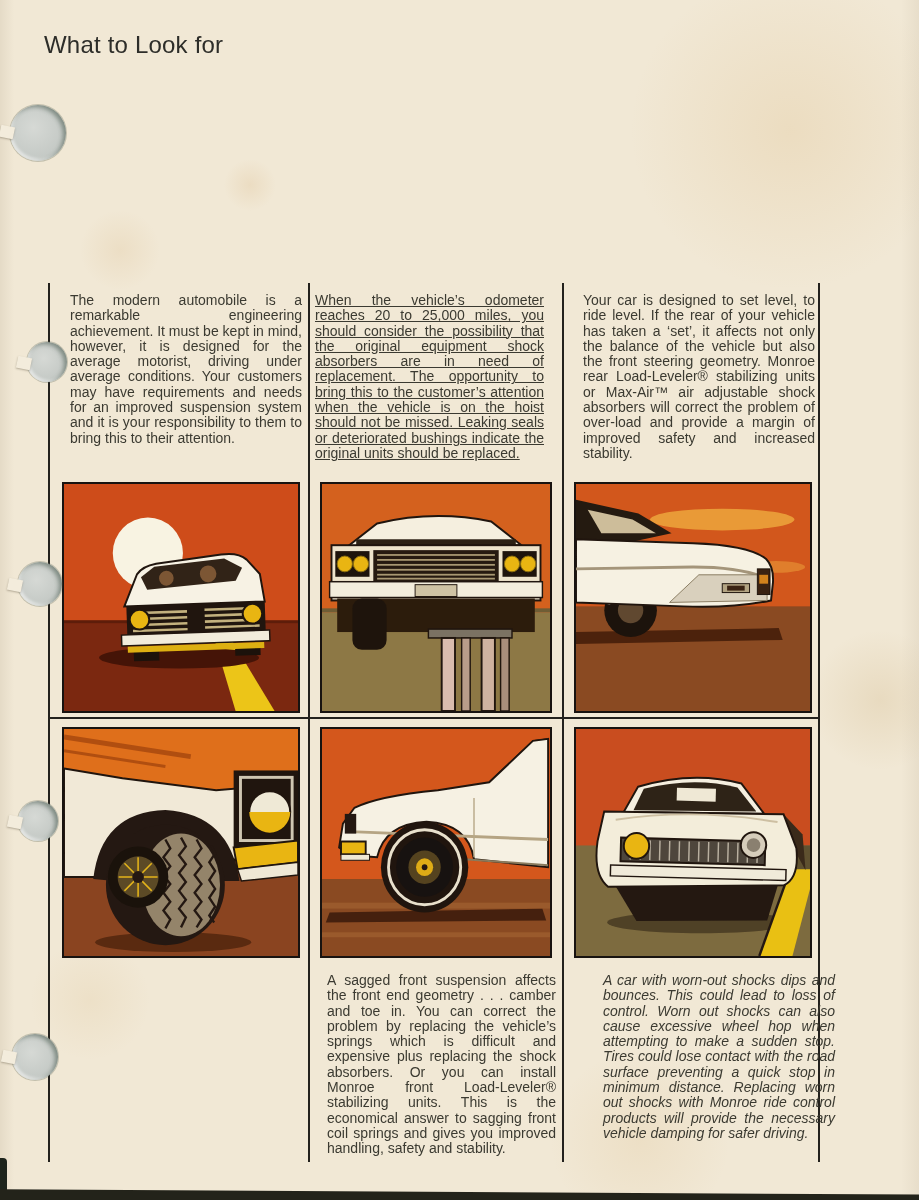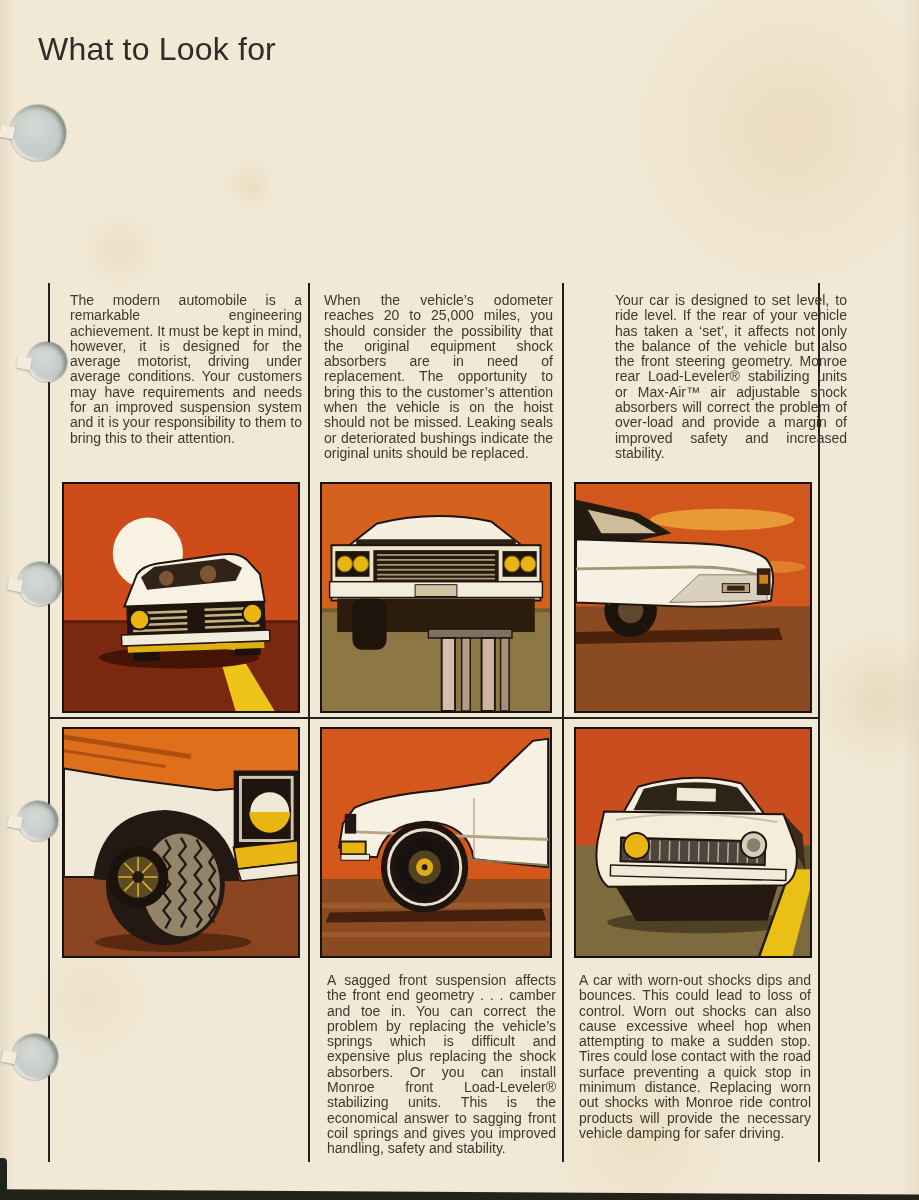--- a/index.html
+++ b/index.html
@@ -11,21 +11,21 @@
       radial-gradient(circle at 790px 130px, rgba(208,160,84,.16), rgba(208,160,84,0) 160px),
       radial-gradient(circle at 250px 185px, rgba(200,150,80,.14), rgba(200,150,80,0) 26px),
       radial-gradient(circle at 120px 250px, rgba(200,150,80,.12), rgba(200,150,80,0) 40px),
       radial-gradient(circle at 640px 1140px, rgba(205,158,84,.12), rgba(205,158,84,0) 90px),
       radial-gradient(circle at 880px 700px, rgba(180,140,70,.15), rgba(180,140,70,0) 70px),
       radial-gradient(circle at 90px 1000px, rgba(200,155,80,.10), rgba(200,155,80,0) 60px),
       linear-gradient(90deg, rgba(120,100,70,.10) 0, rgba(120,100,70,0) 14px),
       linear-gradient(270deg, rgba(120,100,70,.08) 0, rgba(120,100,70,0) 18px);
   }
   .title{
-    position:absolute;left:38px;top:31px;font-size:32px;color:#2d2d29;letter-spacing:.2px;
+    position:absolute;left:44px;top:31px;font-size:24px;color:#2d2d29;letter-spacing:.2px;
   }
   
   .vrule{position:absolute;top:283px;height:879px;width:2px;background:#23211d;}
   .hrule{position:absolute;left:48px;top:717px;width:772px;height:2px;background:#23211d;}
   
   .coltext{
     position:absolute;width:232px;text-align:justify;font-size:14px;line-height:15.3px;
     color:#3b3a31;
     margin-left:6px;
   }
@@ -61,24 +61,24 @@
 
   <div class="vrule" style="left:48px;"></div>
   <div class="vrule" style="left:308px;"></div>
   <div class="vrule" style="left:562px;"></div>
   <div class="vrule" style="left:818px;"></div>
   <div class="hrule"></div>
 
   <div class="coltext" style="left:64px;top:293px;">
     <p>The modern automobile is a remarkable engineering achievement. It must be kept in mind, however, it is designed for the average motorist, driving under average conditions. Your customers may have requirements and needs for an improved suspension system and it is your responsibility to them to bring this to their attention.</p>
   </div>
-  <div class="coltext" style="left:318px;top:293px;width:229px;">
+  <div class="coltext" style="left:309px;top:293px;width:229px;text-decoration:underline;">
     <p>When the vehicle’s odometer reaches 20 to 25,000 miles, you should consider the possibility that the original equipment shock absorbers are in need of replacement. The opportunity to bring this to the customer’s attention when the vehicle is on the hoist should not be missed. Leaking seals or deteriorated bushings indicate the original units should be replaced.</p>
   </div>
-  <div class="coltext" style="left:609px;top:293px;">
+  <div class="coltext" style="left:577px;top:293px;">
     <p>Your car is designed to set level, to ride level. If the rear of your vehicle has taken a ‘set’, it affects not only the balance of the vehicle but also the front steering geometry. Monroe rear Load-Leveler® stabilizing units or Max-Air™ air adjustable shock absorbers will correct the problem of over-load and provide a margin of improved safety and increased stability.</p>
   </div>
 
   <div class="panel" style="left:62px;top:482px;width:238px;height:231px;">
     <svg viewBox="0 0 240 230" preserveAspectRatio="none">
       <rect width="240" height="140" fill="#ce4c1a"></rect>
       <circle cx="86" cy="70" r="36" fill="#f8f3e2"></circle>
       <rect y="140" width="240" height="90" fill="#7b2810"></rect>
       <rect y="138" width="240" height="3" fill="#5e1d0a"></rect>
       <polygon points="149,140 161,140 216,230 176,230" fill="#ecc518"></polygon>
@@ -248,21 +248,21 @@
         <path d="M42,162 L208,156 L198,192 L64,196 Z" fill="#241811"></path>
       </g>
     </svg>
   </div>
 
   <div class="coltext" style="left:64px;top:973px;">
   </div>
   <div class="coltext" style="left:321px;top:973px;width:229px;">
     <p>A sagged front suspension affects the front end geometry . . . camber and toe in. You can correct the problem by replacing the vehicle’s springs which is difficult and expensive plus replacing the shock absorbers. Or you can install Monroe front Load-Leveler® stabilizing units. This is the economical answer to sagging front coil springs and gives you improved handling, safety and stability.</p>
   </div>
-  <div class="coltext" style="left:573px;top:973px;">
+  <div class="coltext" style="left:597px;top:973px;font-style:italic;">
     <p>A car with worn-out shocks dips and bounces. This could lead to loss of control. Worn out shocks can also cause excessive wheel hop when attempting to make a sudden stop. Tires could lose contact with the road surface preventing a quick stop in minimum distance. Replacing worn out shocks with Monroe ride control products will provide the necessary vehicle damping for safer driving.</p>
   </div>
 
   <div class="hole" style="left:10px;top:105px;width:56px;height:56px;">
       <span class="tab"></span>
     </div>
   <div class="hole" style="left:27px;top:342px;width:40px;height:40px;">
       <span class="tab"></span>
     </div>
   <div class="hole" style="left:18px;top:562px;width:44px;height:44px;">

